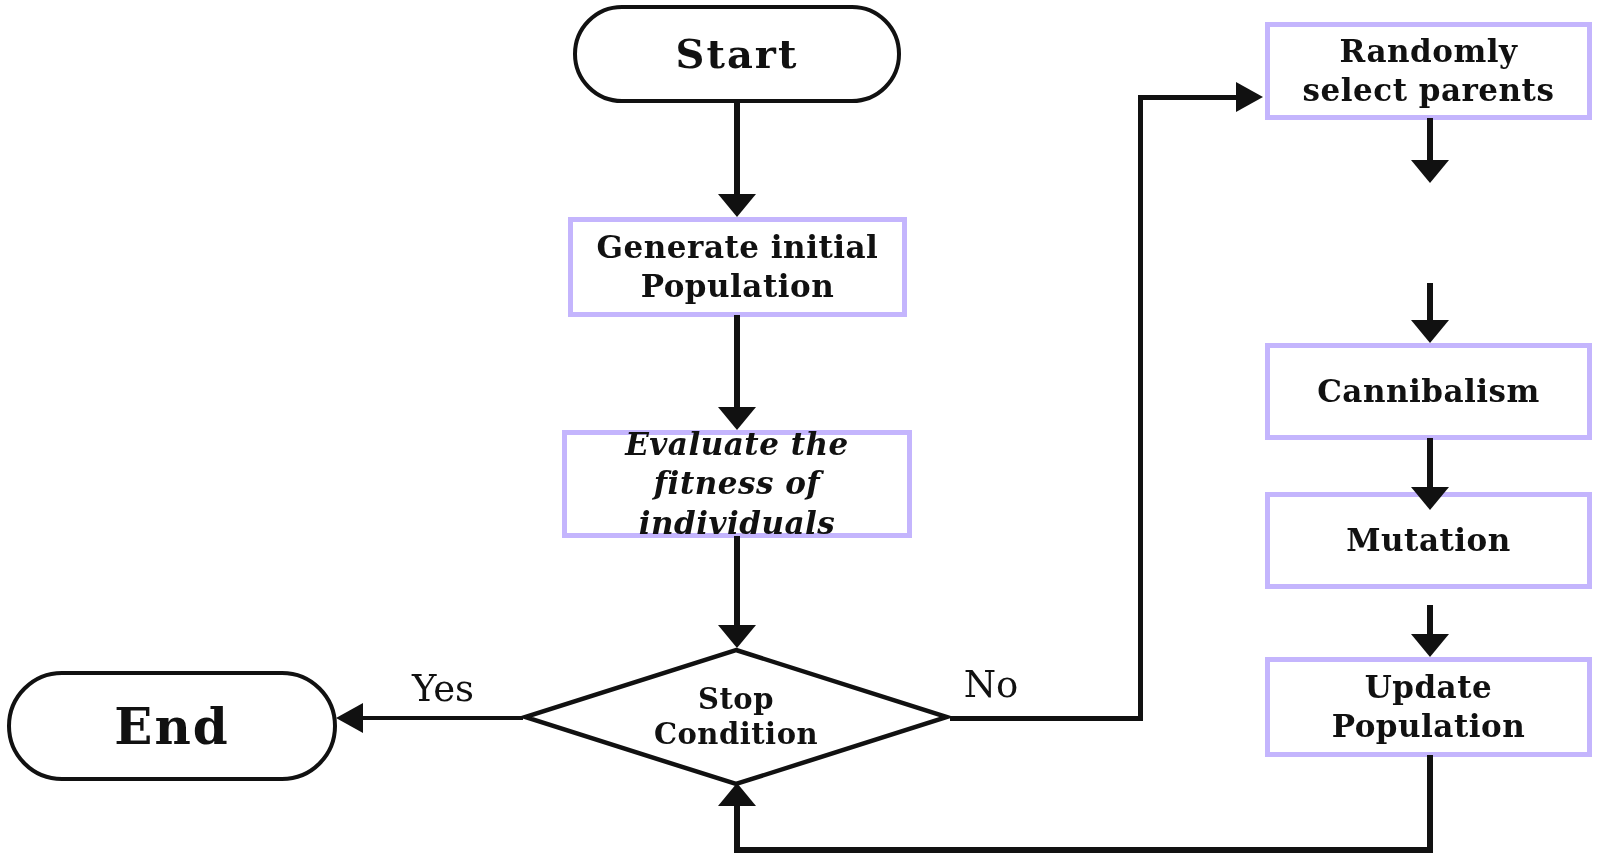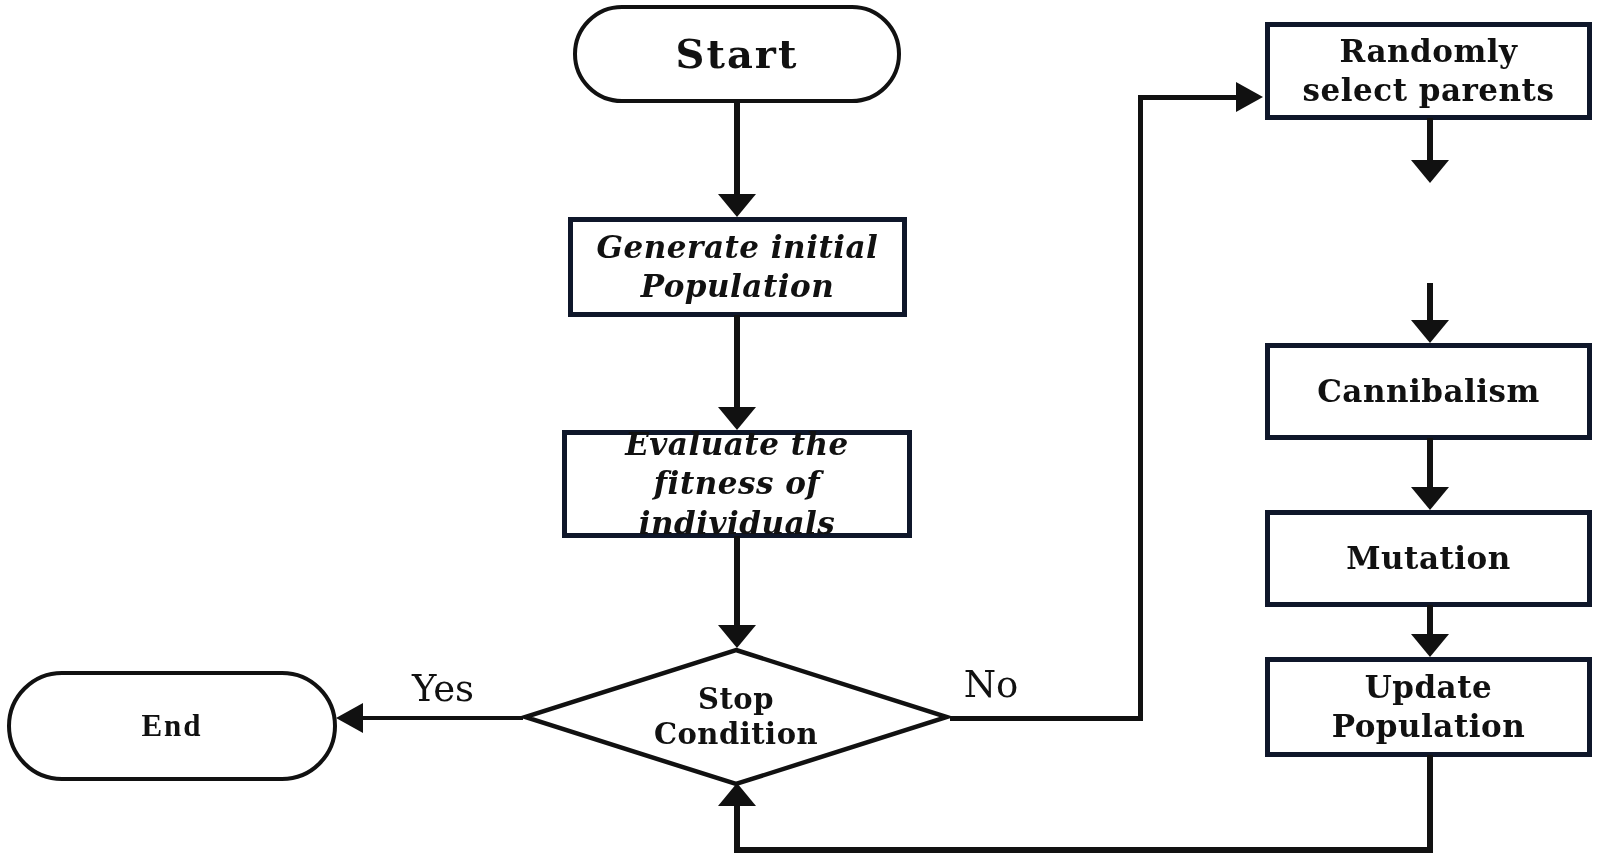--- a/index.html
+++ b/index.html
@@ -9,32 +9,32 @@
   }
   .node{
     position:absolute;display:flex;align-items:center;justify-content:center;
     background:#ffffff;box-sizing:border-box;text-align:center;
   }
   .label{
     white-space:pre-line;font-weight:700;line-height:1.26;color:#111111;
     letter-spacing:0.5px;
   }
   .terminator{border:4px solid #111111;}
-  .process{border:5px solid #0f172a;}
+  .process{border:5px solid #c4b5fd;}
   
   #n-start{left:573px;top:5px;width:328px;height:98px;border-radius:49px;}
   #n-start .label{font-size:40px;letter-spacing:2px;}
-  #n-generate{left:568px;top:217px;width:339px;height:100px;font-style:italic;}
+  #n-generate{left:568px;top:217px;width:339px;height:100px;}
   #n-evaluate{left:562px;top:430px;width:350px;height:108px;font-style:italic;}
   #n-end{left:7px;top:671px;width:330px;height:110px;border-radius:55px;}
-  #n-end .label{font-size:31px;letter-spacing:2px;font-family:Liberation Serif, serif;}
+  #n-end .label{font-size:50px;letter-spacing:2px;}
   #n-rsp{left:1265px;top:22px;width:327px;height:98px;}
   #n-procreate{left:1265px;top:183px;width:327px;height:102px;}
   #n-cannibalism{left:1265px;top:343px;width:327px;height:97px;}
-  #n-mutation{left:1265px;top:510px;width:327px;height:97px;}
+  #n-mutation{left:1265px;top:492px;width:327px;height:97px;}
   #n-update{left:1265px;top:657px;width:327px;height:100px;align-items:center;}
   .process .label{font-size:31px;}
   
   #n-diamond{left:521px;top:647px;width:430px;height:140px;background:transparent;border:none;}
   #n-diamond svg{position:absolute;left:0;top:0;}
   #n-diamond .label{position:relative;font-size:29px;line-height:1.22;}
   
   .line{position:absolute;background:#111111;}
   .arrow{position:absolute;width:0;height:0;}
   .arrow-down{border-left:19px solid transparent;border-right:19px solid transparent;border-top:23px solid #111111;}

